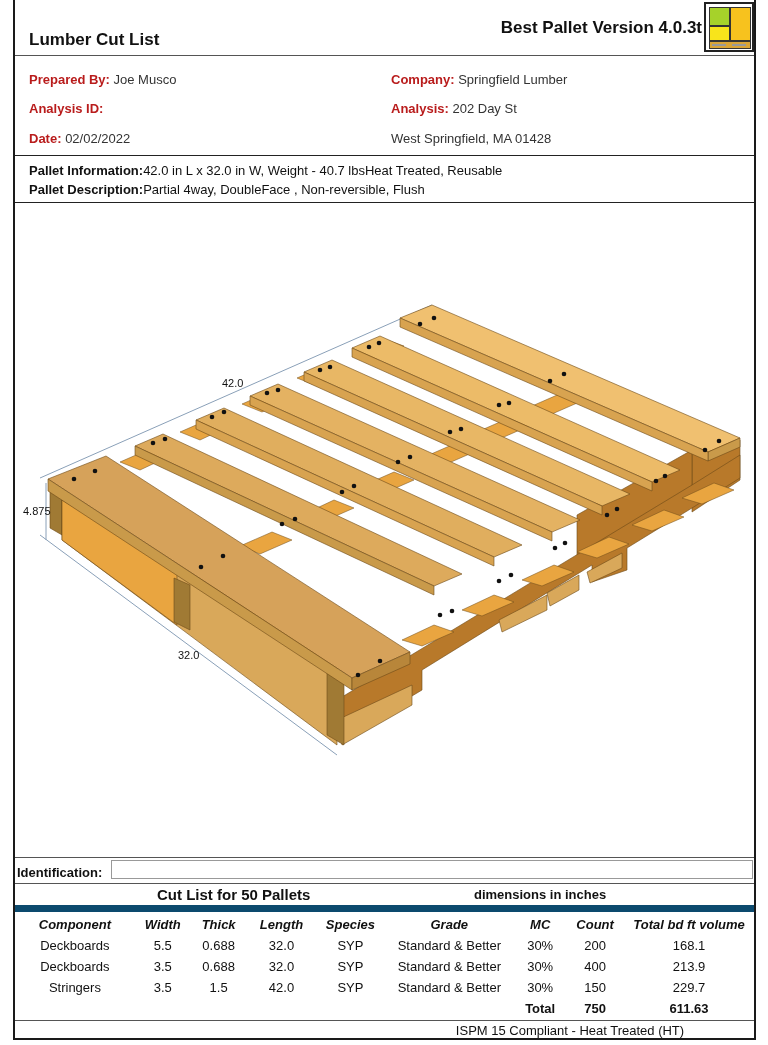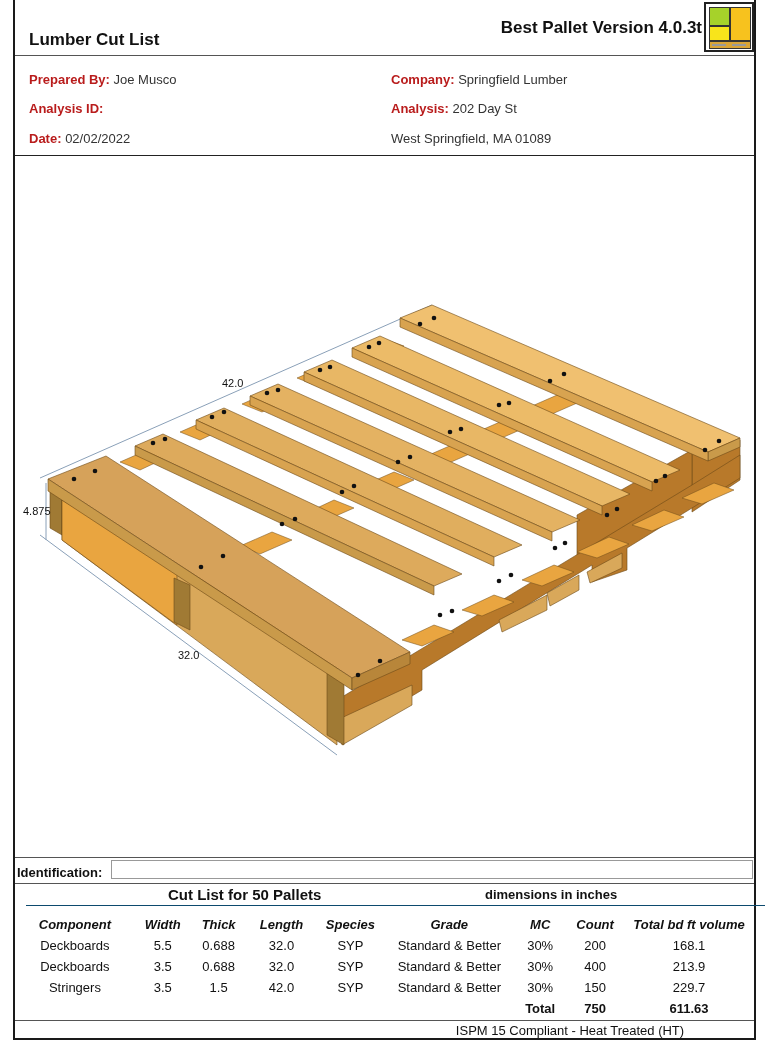--- a/index.html
+++ b/index.html
@@ -27,21 +27,21 @@
   .info div { position:absolute; left:14px; }
   .info b { font-weight:bold; }
 
   .drawing { position:absolute; left:0; top:203px; width:100%; height:652px; }
   .dim { position:absolute; font-size:11px; color:#111; }
 
   .ident { position:absolute; left:0; top:857px; width:100%; height:25px; border-top:1px solid #555; border-bottom:1px solid #555; }
   .ident-label { position:absolute; left:2px; top:7px; font-size:13px; font-weight:bold; }
   .ident-input { position:absolute; left:96px; top:2px; width:642px; height:19px; border:1px solid #999;
                  box-sizing:border-box; background:#fff; }
-  .cuthead { position:absolute; left:11px; top:883px; width:100%; height:22px; border-bottom:1px solid #0c4a6e; }
+  .cuthead { position:absolute; left:0; top:883px; width:100%; height:22px; border-bottom:7px solid #0c4a6e; }
   .cut-title { position:absolute; left:142px; top:3px; font-size:15px; font-weight:bold; }
   .cut-units { position:absolute; left:459px; top:4px; font-size:13px; font-weight:bold; }
 
   table.cut { position:absolute; left:0; top:914px; border-collapse:collapse; font-size:13px; }
   table.cut td, table.cut th { padding:0; height:21px; text-align:center; white-space:nowrap; }
   table.cut th { font-weight:bold; font-size:13px;font-style:italic; }
 
   .footer { position:absolute; left:0; top:1020px; width:100%; height:20px; border-top:1px solid #555; font-size:13px; }
   .footer .f1 { position:absolute; left:0; top:0; width:370px; height:20px; border-right:1px solid #333; text-align:center; line-height:20px; font-weight:bold; }
   .footer .f2 { position:absolute; left:371px; top:0; right:0; height:20px; text-align:center; line-height:20px; }
@@ -73,23 +73,31 @@
     </div>
     <div class="row" style="left:14px;top:76px;">
       <b>Date:</b> <span>02/02/2022</span>
     </div>
     <div class="row" style="left:376px;top:17px;">
       <b>Company:</b> <span>Springfield Lumber</span>
     </div>
     <div class="row" style="left:376px;top:46px;">
       <b>Analysis:</b> <span>202 Day St</span>
     </div>
-    <div class="row" style="left:376px;top:76px;">West Springfield, MA 01089</div>
-  </div>
-
+    <div class="row" style="left:376px;top:76px;">West Springfield, MA 01428</div>
+  </div>
+
+  <div class="info">
+    <div style="top:7px;">
+      <b>Pallet Information:</b><span>42.0 in L x 32.0 in W, Weight -  40.7 lbsHeat Treated, Reusable</span>
+    </div>
+    <div style="top:26px;">
+      <b>Pallet Description:</b><span>Partial 4way, DoubleFace , Non-reversible, Flush</span>
+    </div>
+  </div>
 
   <div class="drawing">
     <svg width="741" height="652" viewBox="13 203 741 652" style="position:absolute;left:0;top:0;">
 
       <line x1="38" y1="478" x2="430" y2="305" stroke="#8aa0b8" stroke-width="1"></line>
       <line x1="38" y1="535" x2="335" y2="755" stroke="#8aa0b8" stroke-width="1"></line>
       <line x1="44" y1="483" x2="44" y2="540" stroke="#8aa0b8" stroke-width="1"></line>
 
       <polygon points="690,450 738,440 738,480 690,512" fill="#b8792a" stroke="#6d4a18" stroke-width="0.6"></polygon>
       <polygon points="575,515 690,450 690,500 575,570" fill="#b8792a" stroke="#6d4a18" stroke-width="0.6"></polygon>

